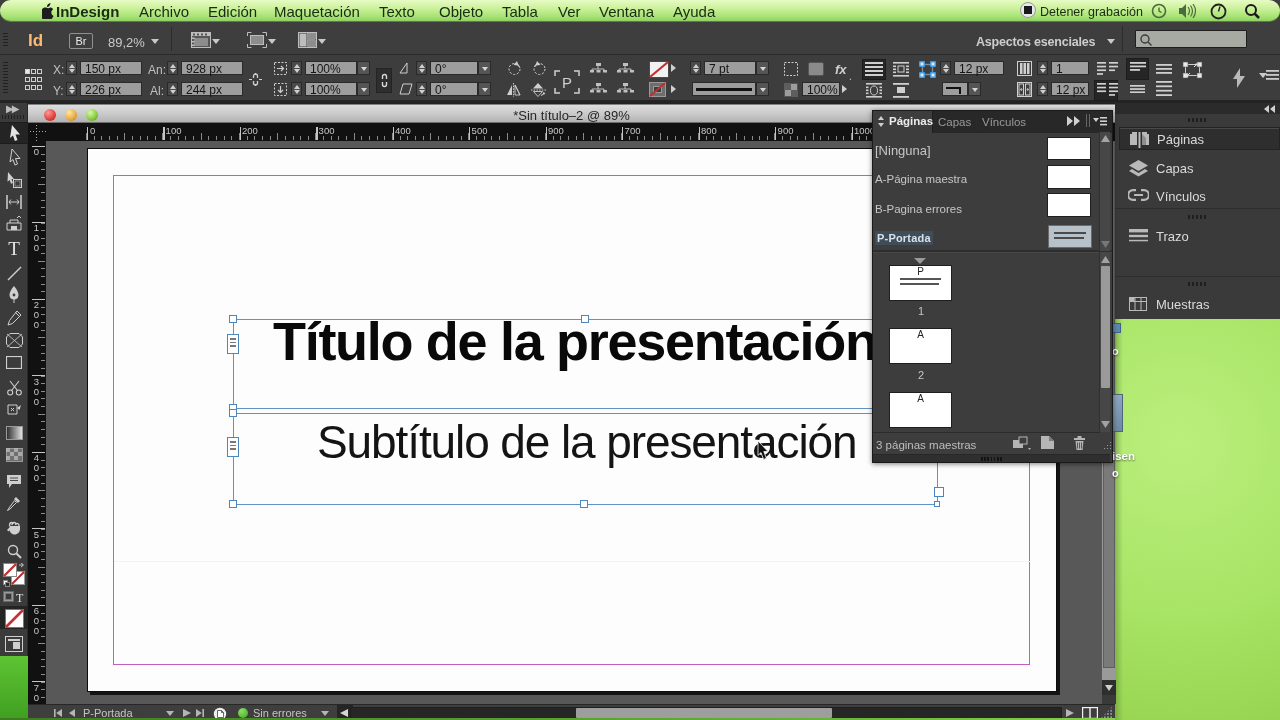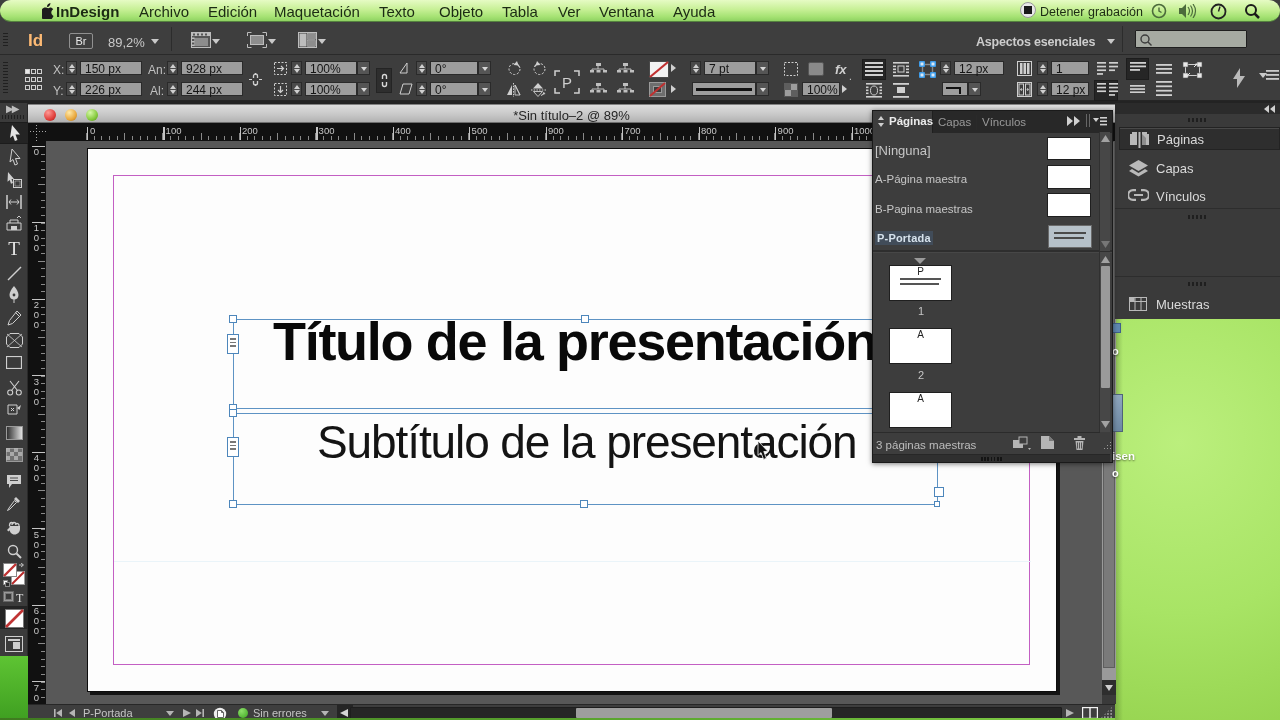--- a/index.html
+++ b/index.html
@@ -770,21 +770,21 @@
         <path d="M0 1l3 4 3-4z" fill="#cfcfcf"></path>
         <rect x="7" y="0" width="7" height="1.6" fill="#cfcfcf"></rect>
         <rect x="7" y="3.4" width="7" height="1.6" fill="#cfcfcf"></rect>
         <rect x="7" y="6.8" width="7" height="1.6" fill="#cfcfcf"></rect>
       </svg>
   </div>
   <span style="position:absolute;left:2px;top:32px;font-size:13px;color:#c6c6c6">[Ninguna]</span>
   <div style="position:absolute;left:174px;top:26px;width:44px;height:23px;background:#fff;border:1px solid #1f1f1f"></div>
   <span style="position:absolute;left:2px;top:62px;font-size:11.5px;color:#c6c6c6">A-Página maestra</span>
   <div style="position:absolute;left:174px;top:54px;width:44px;height:24px;background:#fff;border:1px solid #1f1f1f"></div>
-  <span style="position:absolute;left:2px;top:92px;font-size:11.5px;color:#c6c6c6">B-Pagina maestras</span>
+  <span style="position:absolute;left:2px;top:92px;font-size:11.5px;color:#c6c6c6">B-Pagina errores</span>
   <div style="position:absolute;left:174px;top:82px;width:44px;height:24px;background:#fff;border:1px solid #1f1f1f"></div>
   <span style="position:absolute;left:2px;top:120px;font-size:11px;font-weight:bold;color:#d6e2ec;letter-spacing:0.2px;background:#414c59;padding:1px 2px">P-Portada</span>
   <div style="position:absolute;left:175px;top:114px;width:44px;height:23px;background:#b6c1c9;border:1px solid #6a6a6a">
     <div style="margin:6px 5px 0;height:1.6px;background:#4a4a4a"></div>
     <div style="margin:3.5px 7px 0 5px;height:1.6px;background:#4a4a4a"></div>
   </div>
   <div style="position:absolute;left:0;top:139px;width:239px;height:3px;background:#2e2e2e;border-bottom:1px solid #474747"></div>
   <svg style="position:absolute;left:41px;top:147px" width="12" height="6" viewBox="0 0 12 6">
       <path d="M0 0h12L6 6z" fill="#9a9a9a"></path>
     </svg>
@@ -872,20 +872,30 @@
         <g fill="none" stroke="#b9b9b9" stroke-width="2.2">
           <path d="M8 1.1H5a4.9 4.9 0 000 9.8h3"></path>
           <path d="M13 1.1h3a4.9 4.9 0 010 9.8h-3"></path>
           <path d="M6 6h9" stroke-width="2"></path>
         </g>
       </svg>
     <span class="txt">Vínculos</span>
   </div>
   <div style="position:absolute;left:0;top:105px;width:165px;height:1px;background:#2d2d2d"></div>
   <div class="grip" style="left:73px;top:112px;width:18px"></div>
+  <div class="ditem" style="top:122px">
+    <svg style="left:10px;top:4px;position:absolute" width="19" height="15" viewBox="0 0 19 15">
+        <g fill="#b9b9b9">
+          <rect x="0" y="0" width="19" height="3.4"></rect>
+          <rect x="0" y="5.8" width="19" height="2.4"></rect>
+          <rect x="0" y="10.8" width="19" height="1.5"></rect>
+        </g>
+      </svg>
+    <span class="txt">Trazo</span>
+  </div>
   <div style="position:absolute;left:0;top:173px;width:165px;height:1px;background:#2d2d2d"></div>
   <div class="grip" style="left:73px;top:179px;width:18px"></div>
   <div class="ditem" style="top:190px">
     <svg style="left:10px;top:4px;position:absolute" width="18" height="14" viewBox="0 0 18 14">
         <rect x="0.5" y="0.5" width="17" height="13" fill="none" stroke="#b9b9b9"></rect>
         <path d="M0 4.5h18M6 0v14M12 0v14" stroke="#b9b9b9"></path>
         <rect x="1" y="1" width="4.5" height="3" fill="#b9b9b9"></rect>
       </svg>
     <span class="txt">Muestras</span>
   </div>

